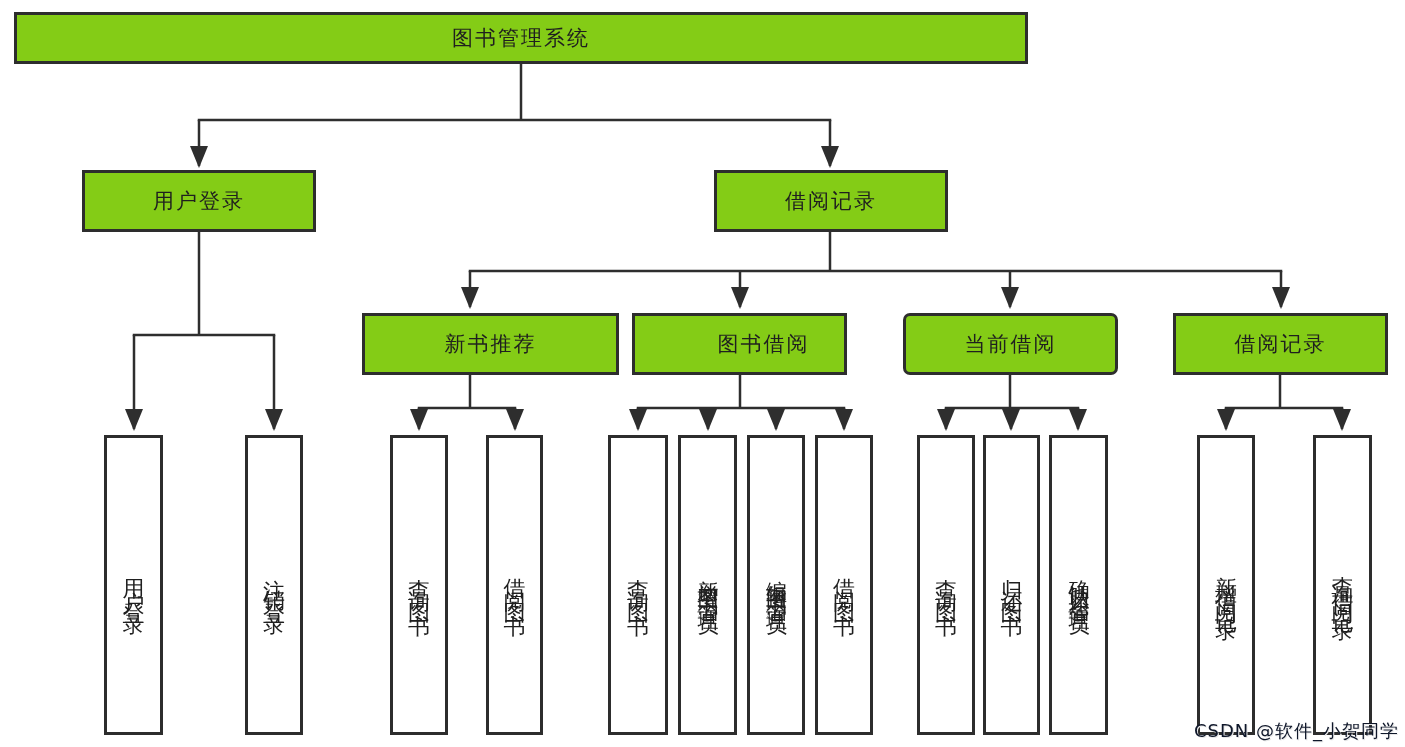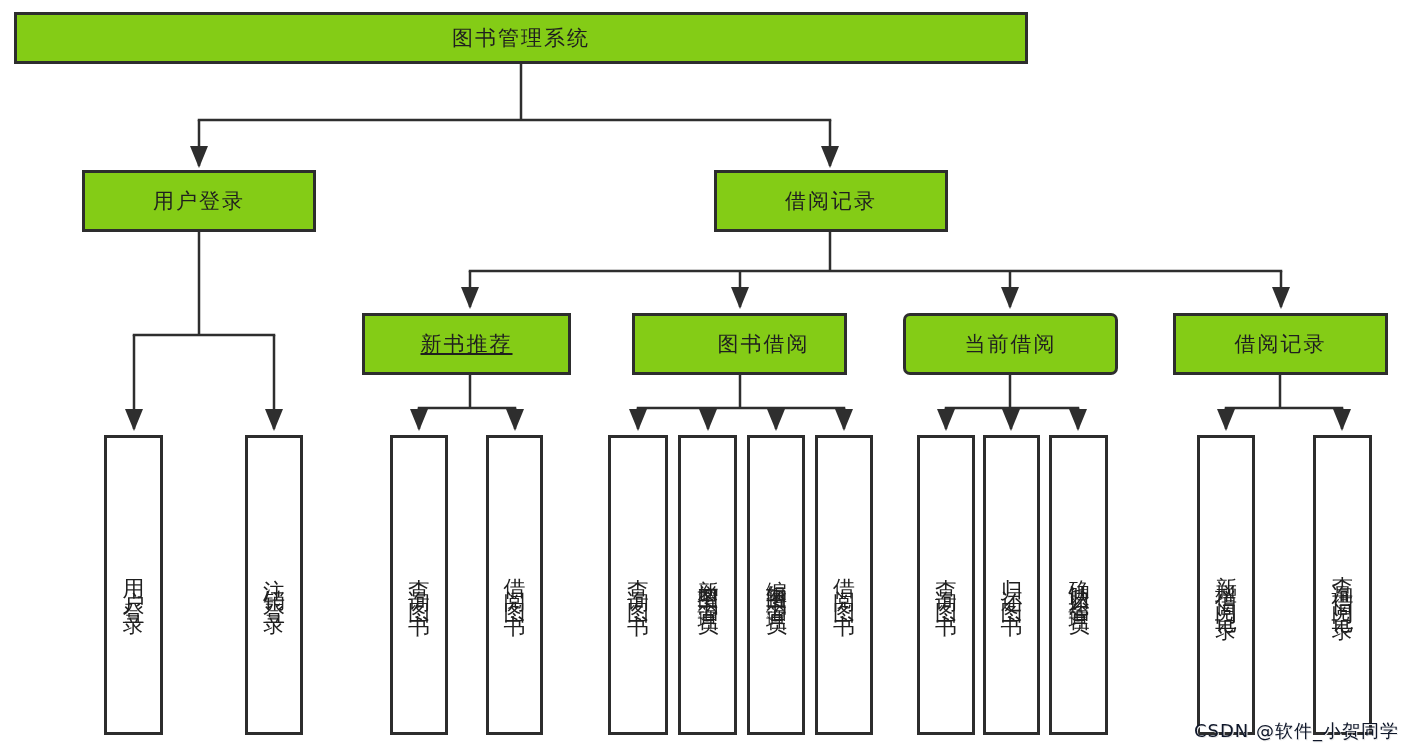--- a/index.html
+++ b/index.html
@@ -87,21 +87,21 @@
       <line x1="1226" y1="408" x2="1226" y2="429" marker-end="url(#arr)"></line>
       <line x1="1342" y1="408" x2="1342" y2="429" marker-end="url(#arr)"></line>
     </g>
   </svg>
 
   <div class="hbox topbox" style="left:14px;top:12px;width:1014px;">图书管理系统</div>
 
   <div class="hbox" style="left:82px;top:170px;width:234px;">用户登录</div>
   <div class="hbox" style="left:714px;top:170px;width:234px;">借阅记录</div>
 
-  <div class="hbox" style="left:362px;top:313px;width:209px;text-decoration:underline;">新书推荐</div>
+  <div class="hbox" style="left:362px;top:313px;width:257px;">新书推荐</div>
   <div class="hbox" style="left:632px;top:313px;width:215px;padding-left:48px;">图书借阅</div>
   <div class="hbox" style="left:903px;top:313px;width:215px;border-radius:7px;">当前借阅</div>
   <div class="hbox" style="left:1173px;top:313px;width:215px;">借阅记录</div>
 
   <div class="leaf" style="left:104px;width:59px;">
     <span class="vtext">用户登录</span>
   </div>
   <div class="leaf" style="left:245px;width:58px;">
     <span class="vtext">注销登录</span>
   </div>

